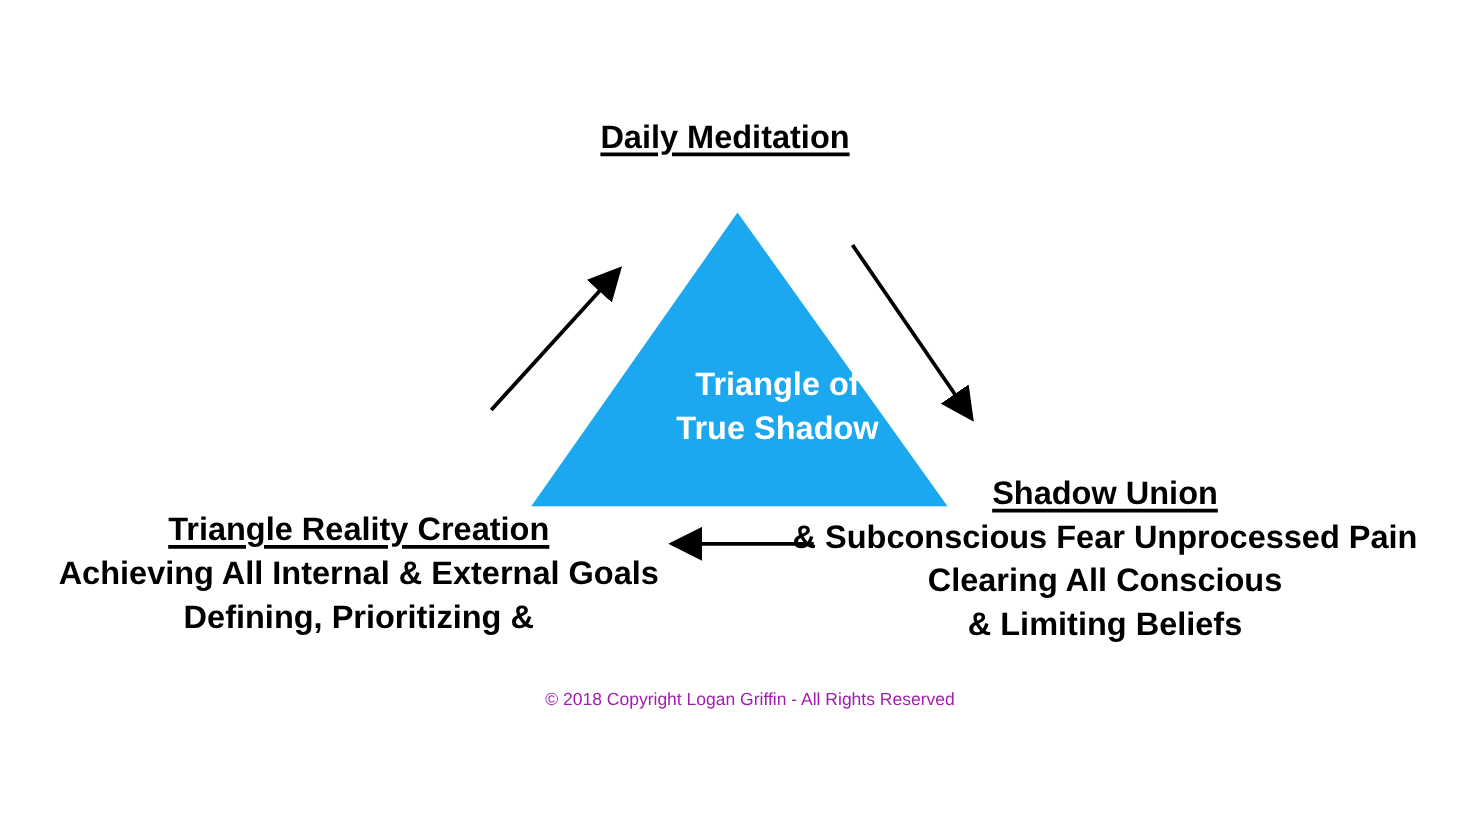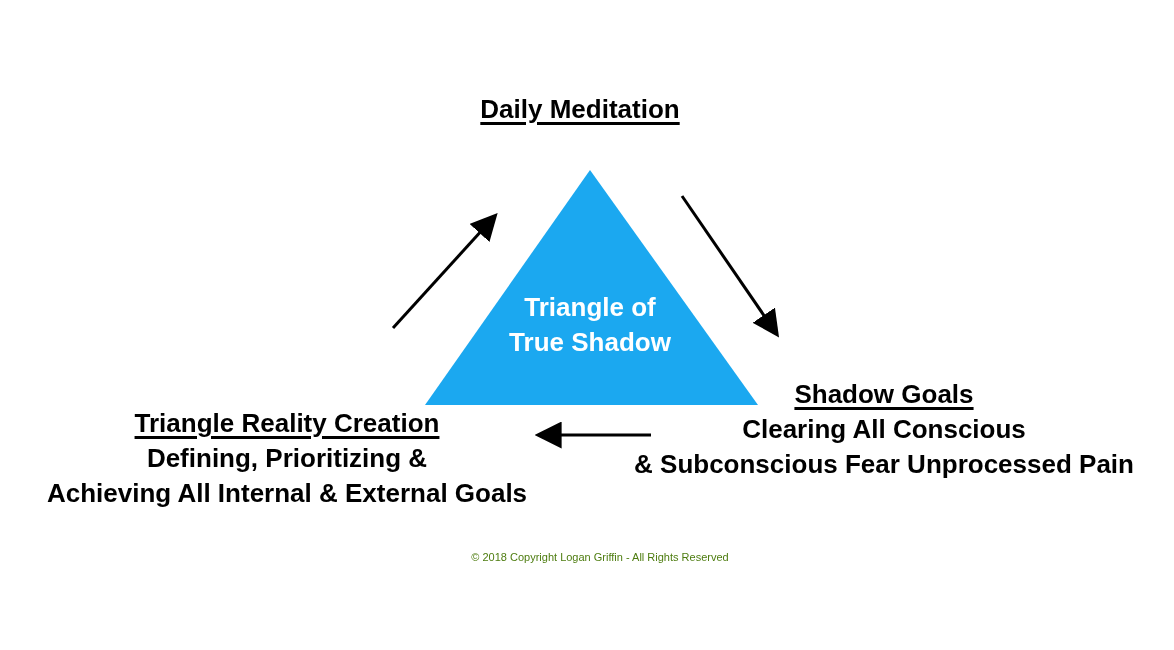--- a/index.html
+++ b/index.html
@@ -37,28 +37,29 @@
   }
   .triangle-label {
     position: absolute;
     transform: translateX(-50%);
     text-align: center;
     font-weight: 700;
     font-size: 26px;
     line-height: 35px;
     color: #ffffff;
     white-space: nowrap;
+    margin-left: 32px;
   }
   .footer {
     position: absolute;
     transform: translateX(-50%);
     text-align: center;
     font-weight: 400;
-    font-size: 11px;
-    color: #4d7c0f;
+    font-size: 14px;
+    color: #a21caf;
     white-space: nowrap;
   }
 </style>
 </head>
 <body>
 
 <div class="canvas">
 
   <svg class="shapes" width="1174" height="650" viewBox="0 0 1174 650">
     <defs>
@@ -80,25 +81,26 @@
     <div class="heading">Daily Meditation</div>
   </div>
 
   <div class="triangle-label" style="left: 590px; top: 290px;">
     <div>Triangle of</div>
     <div>True Shadow</div>
   </div>
 
   <div class="label-block" style="left: 287px; top: 406px;">
     <div class="heading">Triangle Reality Creation</div>
+    <div>Achieving All Internal &amp; External Goals</div>
     <div>Defining, Prioritizing &amp;</div>
-    <div>Achieving All Internal &amp; External Goals</div>
   </div>
 
   <div class="label-block" style="left: 884px; top: 377px;">
-    <div class="heading">Shadow Goals</div>
+    <div class="heading">Shadow Union</div>
+    <div>&amp; Subconscious Fear Unprocessed Pain</div>
     <div>Clearing All Conscious</div>
-    <div>&amp; Subconscious Fear Unprocessed Pain</div>
+    <div>&amp; Limiting Beliefs</div>
   </div>
 
   <div class="footer" style="left: 600px; top: 551px;">© 2018 Copyright Logan Griffin - All Rights Reserved</div>
 
 </div>
 
 </body></html>

